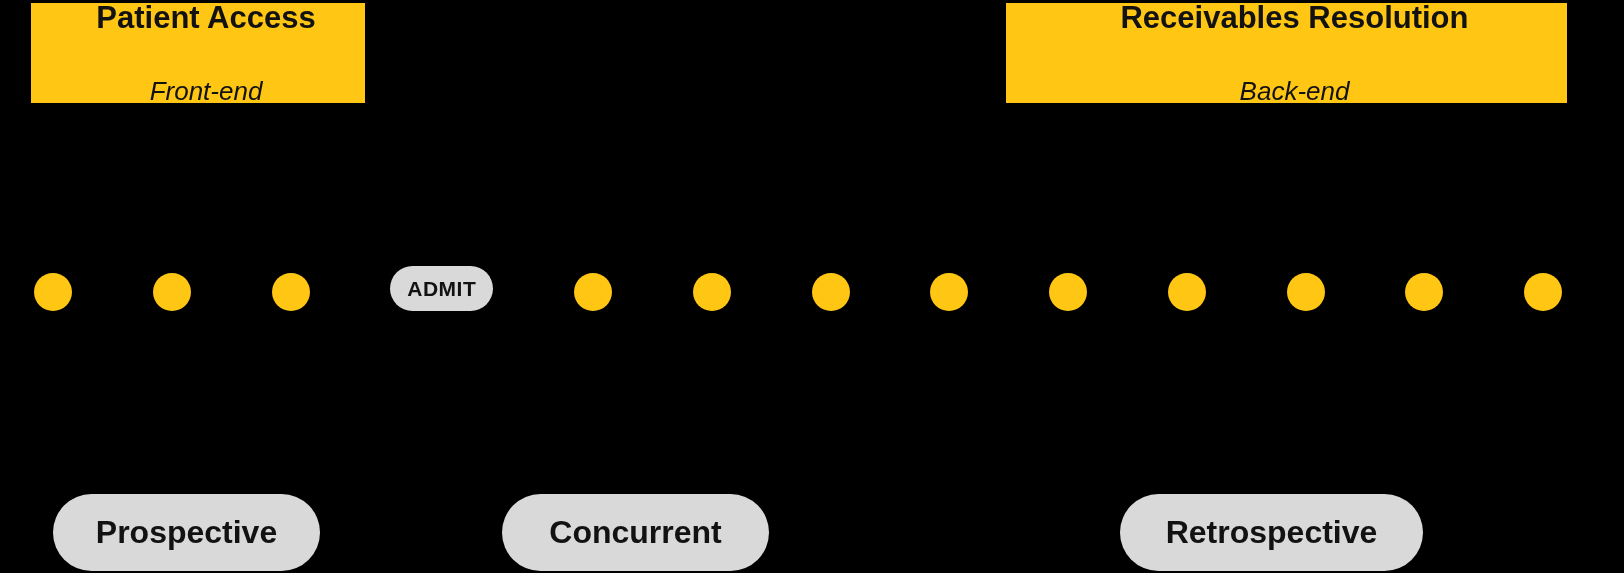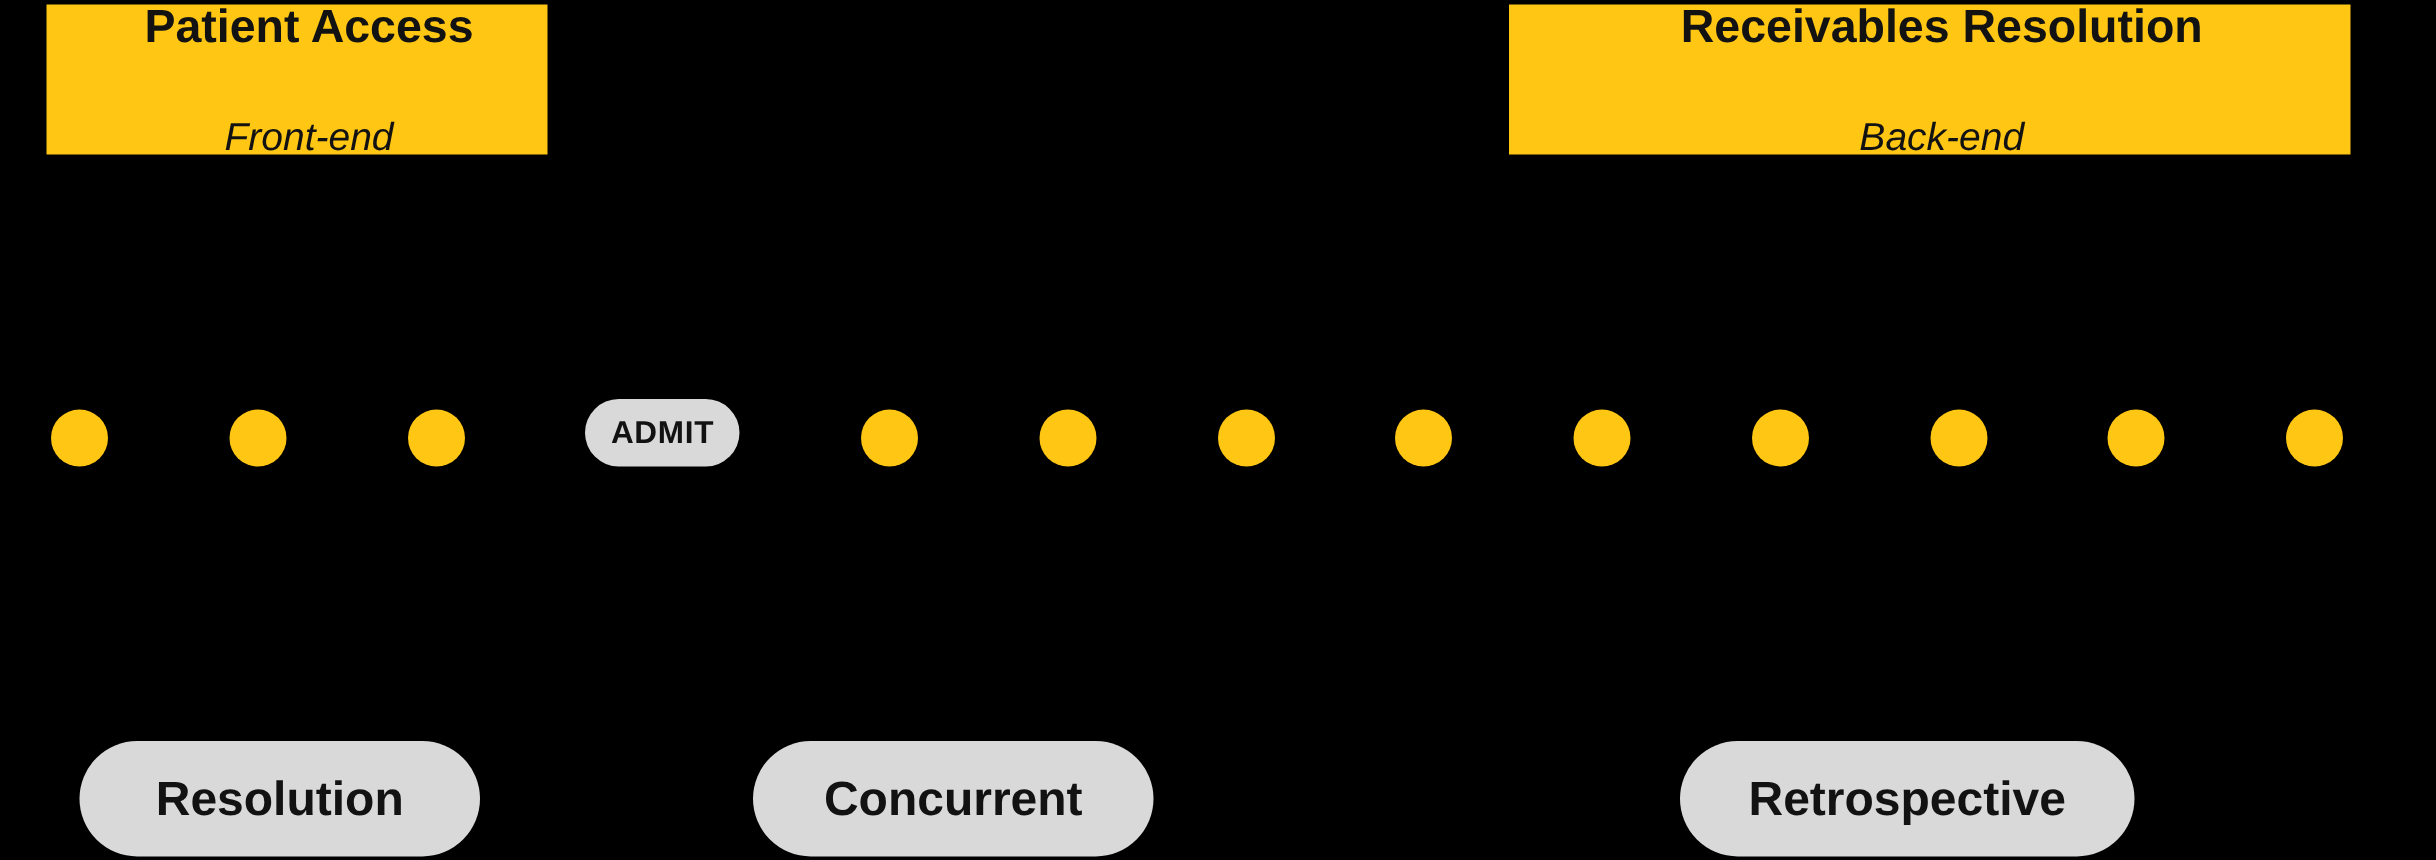--- a/index.html
+++ b/index.html
@@ -127,21 +127,21 @@
       <div class="dot"></div>
       <div class="dot"></div>
       <div class="dot"></div>
       <div class="dot"></div>
       <div class="dot"></div>
       <div class="dot"></div>
       <div class="dot"></div>
     </div>
 
   <div class="stage-pill stage-prospective">
-    <span>Resolution</span>
+    <span>Prospective</span>
   </div>
   <div class="stage-pill stage-concurrent">
     <span>Concurrent</span>
   </div>
   <div class="stage-pill stage-retrospective">
     <span>Retrospective</span>
   </div>
 
 </div>
 

